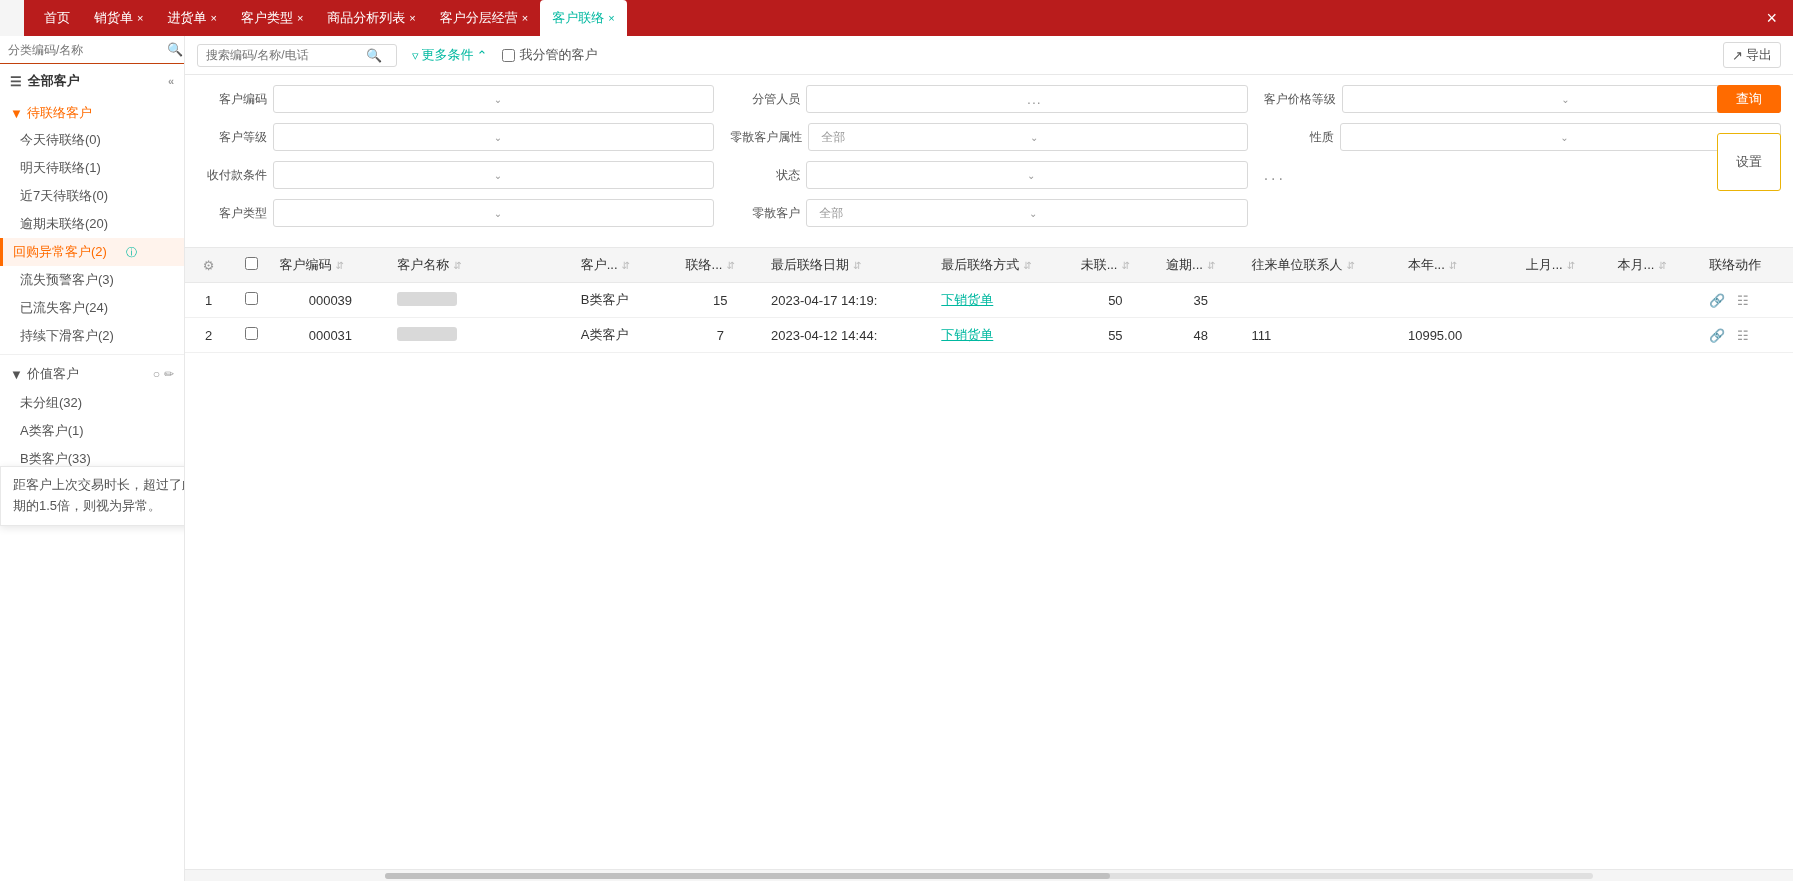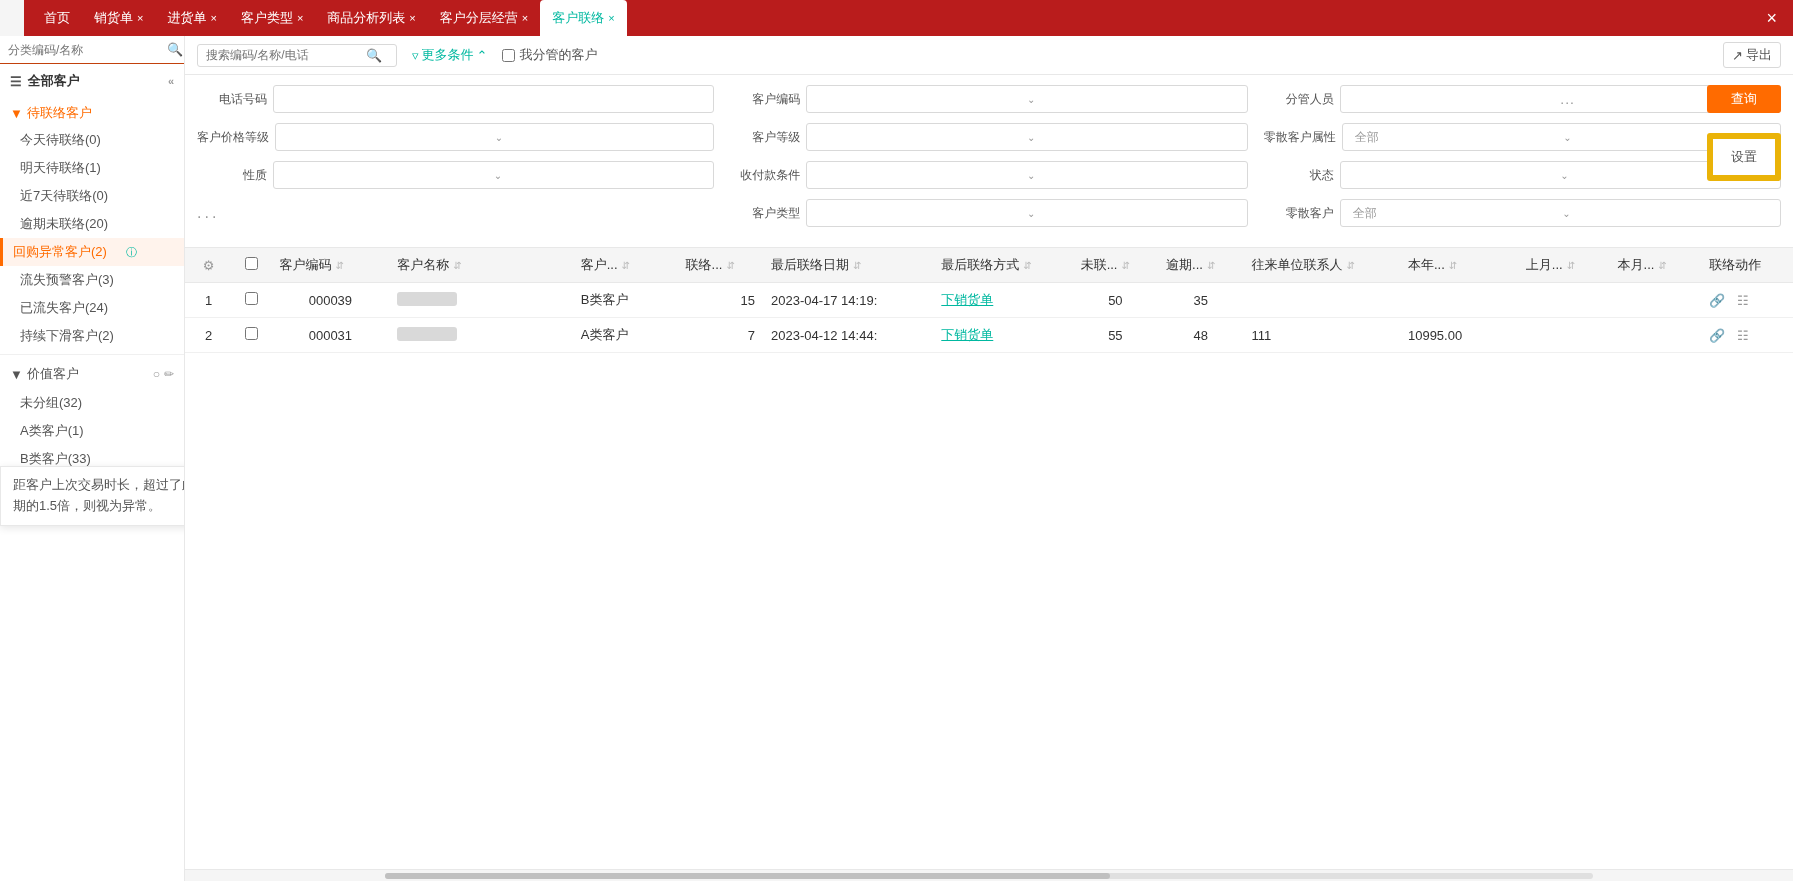--- a/index.html
+++ b/index.html
@@ -89,40 +89,40 @@
     .export-btn {
       display: flex; align-items: center; gap: 3px; color: #555; cursor: pointer; font-size: 12px;
       border: 1px solid #d9d9d9; border-radius: 3px; padding: 3px 8px; background: #fff;
     }
     .filter-input-tag { font-size: 12px; color: #333; flex: 1; }
     .btn-query {
       background: #ff6b00; color: #fff; border: none; border-radius: 3px; padding: 5px 18px;
       cursor: pointer; font-size: 13px;
     }
     .btn-set {
-      background: #fff; color: #555; border: 6px solid #eab308; border-radius: 3px; padding: 9px 18px;
+      background: #fff; color: #555; border: 1px solid #eab308; border-radius: 3px; padding: 19px 18px;
       cursor: pointer; font-size: 13px;
     }
 
     
     .table-area { flex: 1; overflow: auto; }
     table { width: 100%; border-collapse: collapse; font-size: 12px; }
     thead tr { background: #f5f5f5; }
     thead th {
       padding: 8px 8px; text-align: left; color: #333; font-weight: normal;
       border-bottom: 1px solid #e8e8e8; white-space: nowrap; position: sticky; top: 0; background: #f5f5f5;
     }
     tbody tr { border-bottom: 1px solid #f0f0f0; }
     tbody td { padding: 8px 8px; color: #333; white-space: nowrap; }
     .col-num { width: 36px; text-align: center; }
     .col-check { width: 30px; text-align: center; }
     .col-code { width: 90px; text-align: center; }
     .col-name { width: 140px; }
     .col-customer-type { width: 80px; }
-    .col-contact { width: 60px; text-align: right; }
+    .col-contact { width: 60px; text-align: center; }
     .col-last-date { width: 130px; }
     .col-last-method { width: 90px; }
     .col-uncontacted { width: 60px; text-align: center; }
     .col-overdue { width: 60px; text-align: center; }
     .col-partner { width: 90px; }
     .col-this-year { width: 90px; }
     .col-last-month { width: 70px; }
     .col-this-month { width: 70px; }
     .col-action { width: 70px; }
     .link-text { color: #00b8a0; text-decoration: underline; cursor: pointer; }
@@ -304,26 +304,20 @@
         <div class="export-btn">
           <span>↗</span>
           <span>导出</span>
         </div>
       </div>
 
       <div class="filter-section">
         <div class="filter-grid">
 
           <div class="filter-cell">
-            <span class="filter-cell-label">电话号码</span>
-            <div class="filter-cell-control">
-              <input type="text" style="border: none; outline: none; font-size: 12px; flex: 1 1 0%; background: transparent;">
-            </div>
-          </div>
-          <div class="filter-cell">
             <span class="filter-cell-label">客户编码</span>
             <div class="filter-cell-control">
               <span class="filter-input-tag"></span>
               <span class="fc-arrow">⌄</span>
             </div>
           </div>
           <div class="filter-cell">
             <span class="filter-cell-label">分管人员</span>
             <div class="filter-cell-control" style="flex:1;">
               <span class="filter-input-tag"></span>

